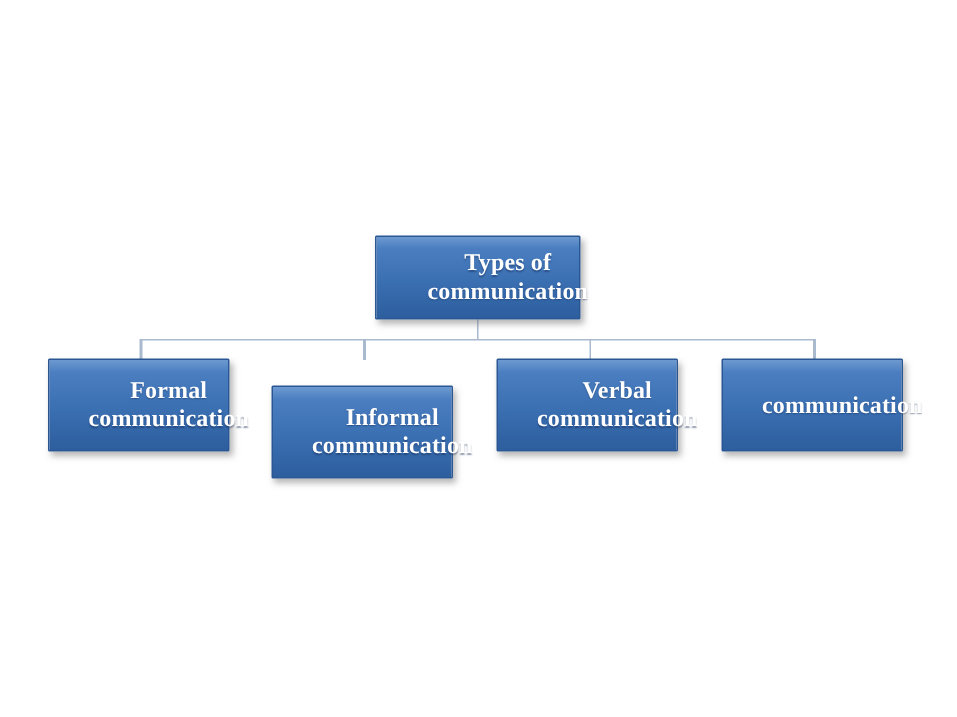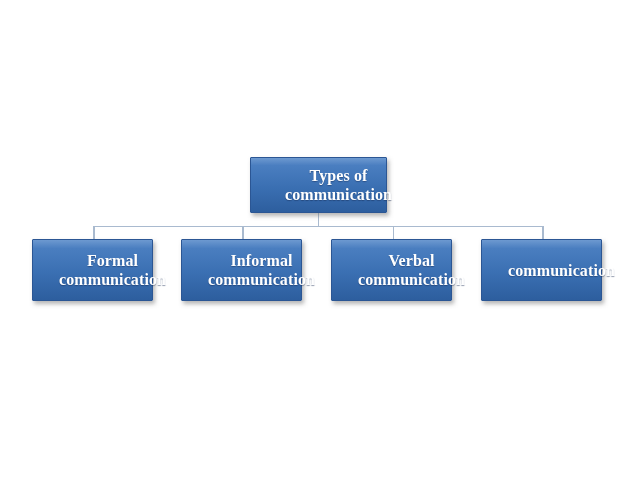--- a/index.html
+++ b/index.html
@@ -46,21 +46,21 @@
     top: 157px;
     width: 137px;
     height: 56px;
   }
   .node-child {
     top: 239px;
     width: 121px;
     height: 62px;
   }
   .child-0 { left: 32px; }
-  .child-1 { left: 181px; }
+  .child-1 { left: 181px; margin-top: 18px; }
   .child-2 { left: 331px; }
   .child-3 { left: 481px; }
   .node-line {
     display: block;
     white-space: nowrap;
   }
   .connector {
     position: absolute;
     background: var(--connector, #a9bacf);
   }

